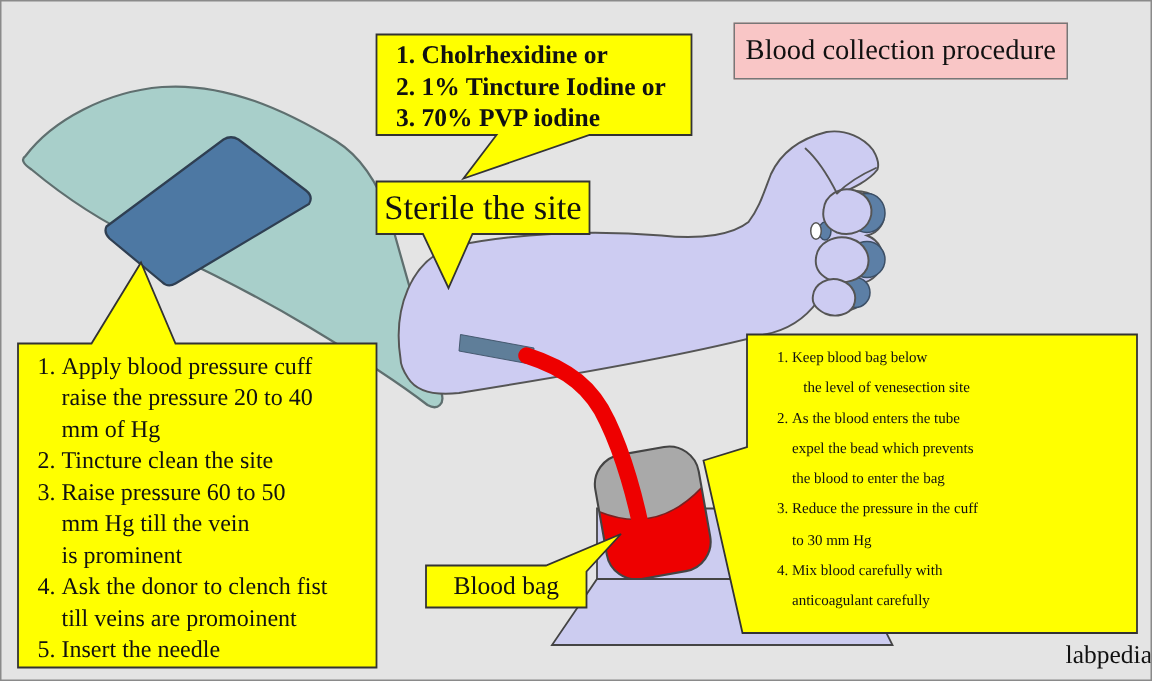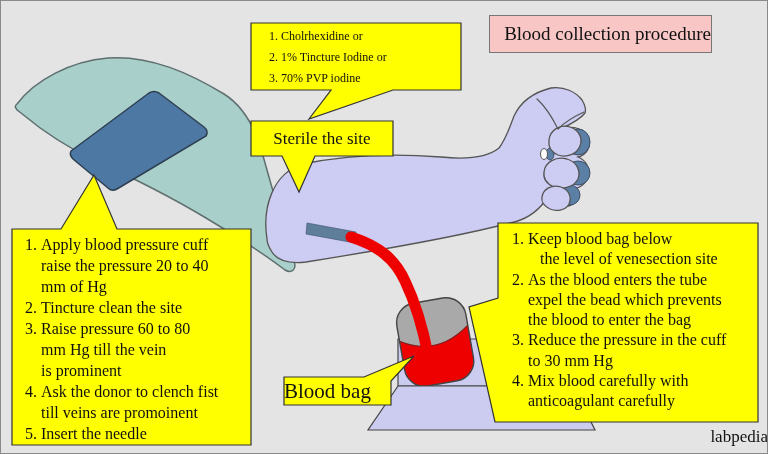--- a/index.html
+++ b/index.html
@@ -23,28 +23,28 @@
   .needle{fill:var(--needle);stroke:#3d5166;stroke-width:.6;}
   .tube{stroke:var(--blood);stroke-width:11;fill:none;stroke-linecap:round;}
   .bag-top{fill:var(--bag-top);}
   .blood{fill:var(--blood);}
   .box3d{fill:var(--container);stroke:#444;stroke-width:1.2;}
   .crease{fill:none;stroke:#555;stroke-width:1.2;stroke-linecap:round;}
   .callout-shape{fill:var(--callout);stroke:var(--outline);stroke-width:1.2;}
   
   ol{margin:0;padding-left:24px;}
   li{white-space:pre-wrap;}
-  .antiseptic-text{left:256px;top:25px;width:202px;font-size:12px;line-height:21px;}
-  .sterile-text{left:250px;top:120px;width:142px;height:35px;line-height:35px;text-align:center;font-size:17px;}
+  .antiseptic-text{left:256px;top:25px;width:202px;font-size:17px;line-height:21px;font-weight:bold;}
+  .sterile-text{left:250px;top:120px;width:142px;height:35px;line-height:35px;text-align:center;font-size:23px;}
   .left-text{left:16px;top:233px;width:230px;font-size:16px;line-height:21px;}
-  .right-text{left:503px;top:228px;width:254px;font-size:16px;line-height:20.3px;}
-  .bag-label-text{left:283px;top:376px;width:107px;line-height:28px;text-align:left;font-size:21px;}
+  .right-text{left:503px;top:228px;width:254px;font-size:10px;line-height:20.3px;}
+  .bag-label-text{left:283px;top:376px;width:107px;line-height:28px;text-align:center;font-size:17px;}
   .title-box{
     left:488px;top:14px;width:221px;height:36px;line-height:36px;
-    text-align:right;font-size:19px;
+    text-align:center;font-size:19px;
     background:var(--title-bg);border:1px solid #777;
   }
   .watermark{left:636px;top:426px;width:156px;text-align:right;font-size:17px;}
 </style>
 </head>
 <body>
 
 <div class="stage">
 
   <svg id="illustration" width="766" height="452" viewBox="0 0 766 452">
@@ -121,21 +121,21 @@
   <div class="txt sterile-text">
     <span>Sterile the site</span>
   </div>
 
   <div class="txt left-text">
     <ol>
         <li>Apply blood pressure cuff
 raise the pressure 20 to 40
 mm of Hg</li>
         <li>Tincture clean the site</li>
-        <li>Raise pressure 60 to 80
+        <li>Raise pressure 60 to 50
 mm Hg till the vein
 is prominent</li>
         <li>Ask the donor to clench fist
 till veins are promoinent</li>
         <li>Insert the needle</li>
       </ol>
   </div>
 
   <div class="txt right-text">
     <ol>

